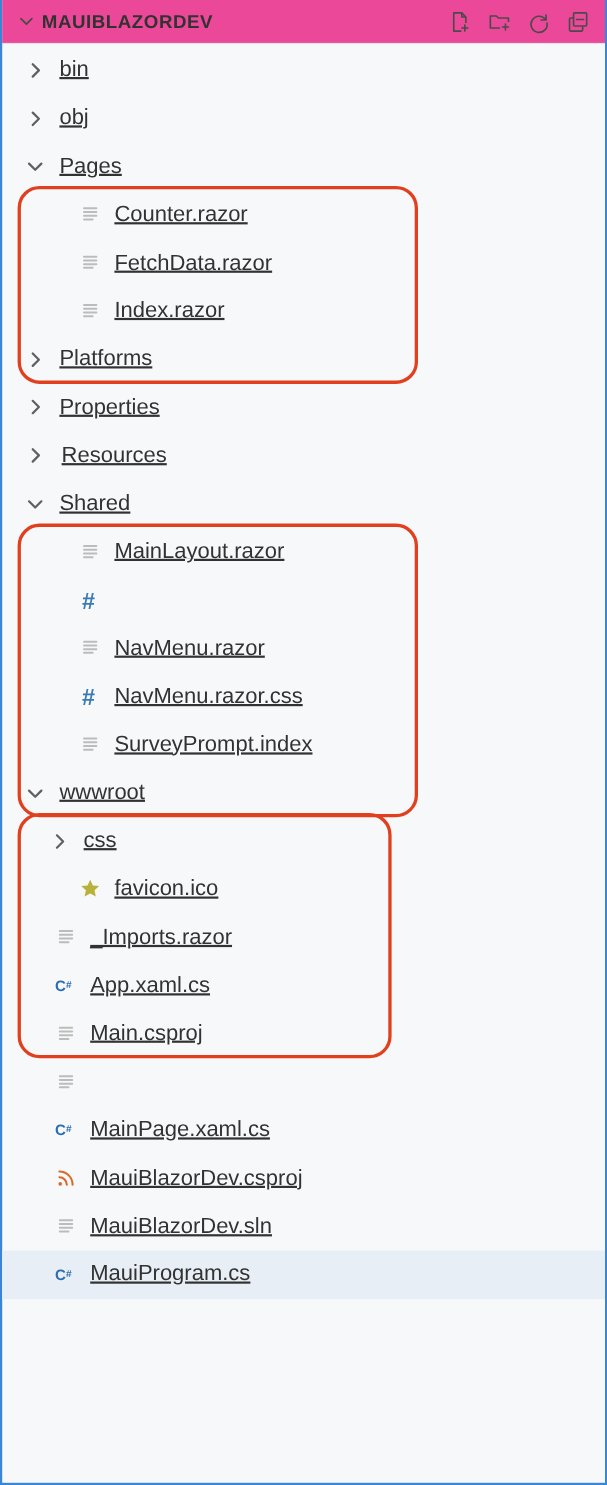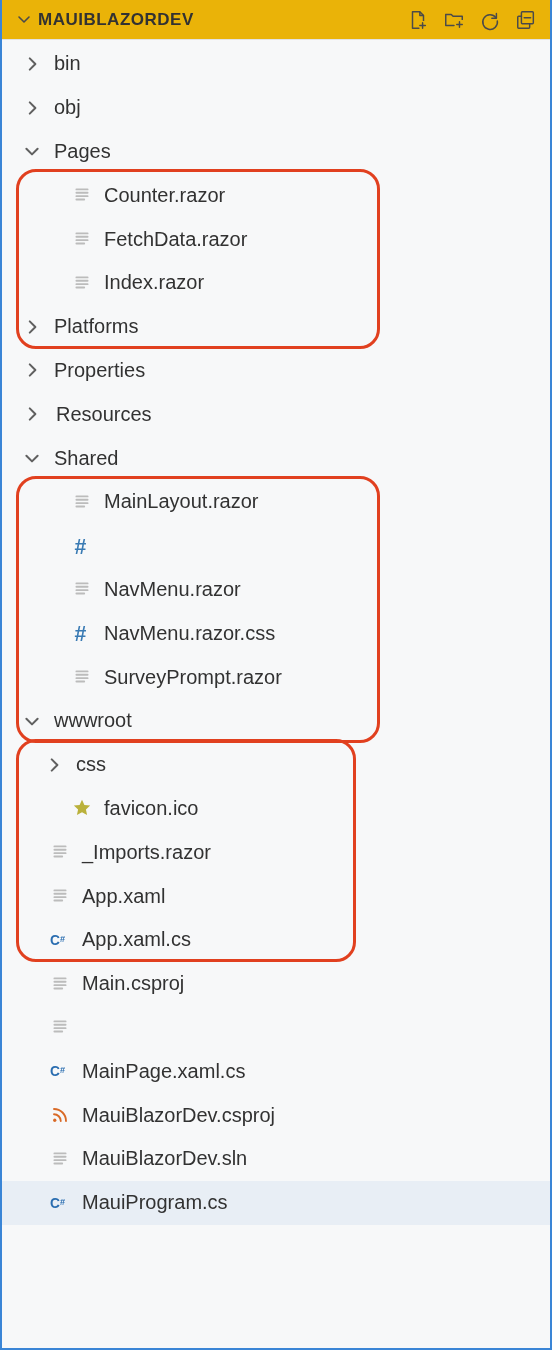--- a/index.html
+++ b/index.html
@@ -18,21 +18,21 @@
       border: 2px solid #3a85d6;
       border-top: none;
       background: #f7f8f9;
     }
     .header {
       display: flex;
       align-items: center;
       height: 40px;
       padding: 0 6px 0 12px;
       border-bottom: 1px solid #e2e2e2;
-      background: #eab308;
+      background: #ec4899;
     }
     .header .twisty { width: 20px; display:flex; align-items:center; justify-content:center; }
     .header .title {
       font-weight: 700;
       font-size: 17px;
       letter-spacing: 0.5px;
       flex: 1;
       padding-left: 4px;
     }
     .header .actions { display: flex; gap: 12px; align-items: center; margin-right: 6px;}
@@ -49,21 +49,21 @@
     }
     .row.selected { background: #e8eef5; }
     .row .indent { display:inline-block; }
     .row .twisty, .row .file-icon {
       width: 24px; height: 24px;
       display: inline-flex; align-items: center; justify-content: center;
       flex-shrink: 0;
     }
     .row .twisty { margin-right: 4px; }
     .row .file-icon { margin-right: 10px; }
-    .row .label { white-space: nowrap; }
+    .row .label { white-space: nowrap; text-decoration: underline; }
     .highlight {
       position: absolute;
       border: 3px solid #e1401f;
       border-radius: 20px;
       left: 14px;
       pointer-events: none;
       z-index: 5;
     }
     svg { display:block; }
   </style>
@@ -244,21 +244,21 @@
         <span class="label">NavMenu.razor.css</span>
       </div>
       <div class="row">
         <span class="indent" style="width:40px"></span>
         <span class="twisty"></span>
         <span class="file-icon">
           <svg width="18" height="18" viewBox="0 0 16 16">
             <path d="M3 3h10M3 6h10M3 9h10M3 12h7" stroke="#bcbcbc" stroke-width="1.6" stroke-linecap="round"></path>
           </svg>
         </span>
-        <span class="label">SurveyPrompt.razor</span>
+        <span class="label">SurveyPrompt.index</span>
       </div>
       <div class="row">
         <span class="indent" style="width:18px"></span>
         <span class="twisty">
           <svg width="18" height="18" viewBox="0 0 16 16">
             <path d="M3 6l5 5 5-5" stroke="#606060" stroke-width="1.8" fill="none" stroke-linecap="round" stroke-linejoin="round"></path>
           </svg>
         </span>
         <span class="label" style="margin-left:6px">wwwroot</span>
       </div>
@@ -283,30 +283,20 @@
       </div>
       <div class="row">
         <span class="indent" style="width:18px"></span>
         <span class="twisty"></span>
         <span class="file-icon">
           <svg width="18" height="18" viewBox="0 0 16 16">
             <path d="M3 3h10M3 6h10M3 9h10M3 12h7" stroke="#bcbcbc" stroke-width="1.6" stroke-linecap="round"></path>
           </svg>
         </span>
         <span class="label">_Imports.razor</span>
-      </div>
-      <div class="row">
-        <span class="indent" style="width:18px"></span>
-        <span class="twisty"></span>
-        <span class="file-icon">
-          <svg width="18" height="18" viewBox="0 0 16 16">
-            <path d="M3 3h10M3 6h10M3 9h10M3 12h7" stroke="#bcbcbc" stroke-width="1.6" stroke-linecap="round"></path>
-          </svg>
-        </span>
-        <span class="label">App.xaml</span>
       </div>
       <div class="row">
         <span class="indent" style="width:18px"></span>
         <span class="twisty"></span>
         <span class="file-icon">
           <svg width="22" height="22" viewBox="0 0 24 24">
             <text x="1" y="17" font-family="Arial" font-size="15" font-weight="700" fill="#2a6db0">C</text>
             <text x="12" y="14" font-family="Arial" font-size="10" font-weight="700" fill="#2a6db0">#</text>
           </svg>
         </span>

